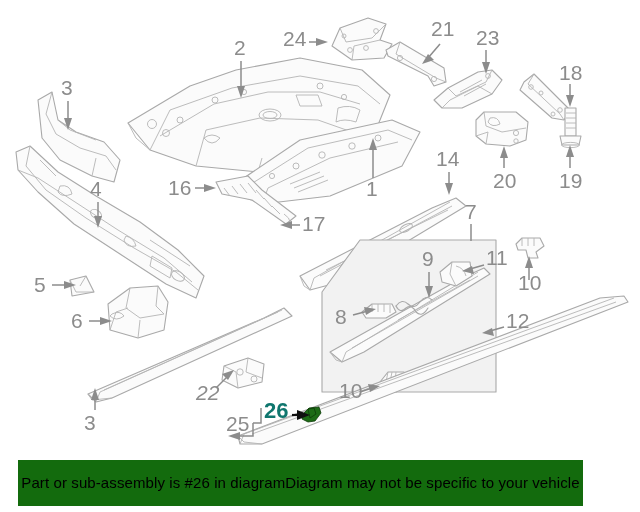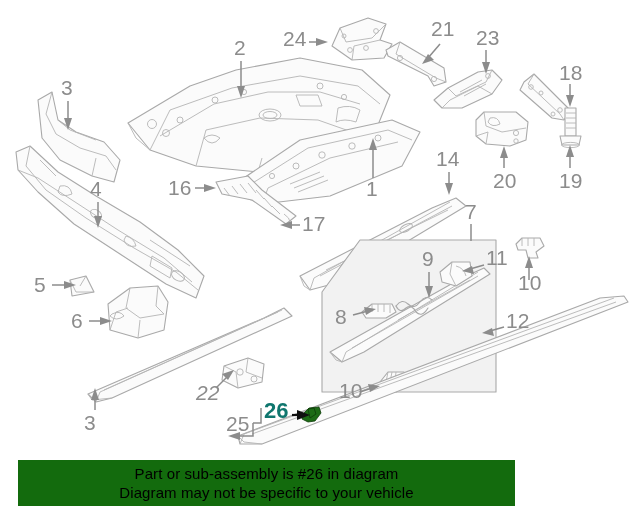--- a/index.html
+++ b/index.html
@@ -37,26 +37,26 @@
   }
   .callout.highlight {
     color: #0f766e;
     font-weight: 700;
     font-size: 22px;
   }
   #banner {
     position: absolute;
     left: 18px;
     top: 460px;
-    width: 497px;
+    width: 565px;
     height: 46px;
     background: #136b0d;
     color: #000000;
     display: flex;
-    flex-direction: column;
+    flex-direction: row;
     align-items: center;
     justify-content: center;
     font-family: "Liberation Sans", sans-serif;
     font-size: 15px;
     line-height: 1.28;
     letter-spacing: 0.1px;
   }
   #banner .banner-line {
     display: block;
     text-align: center;

